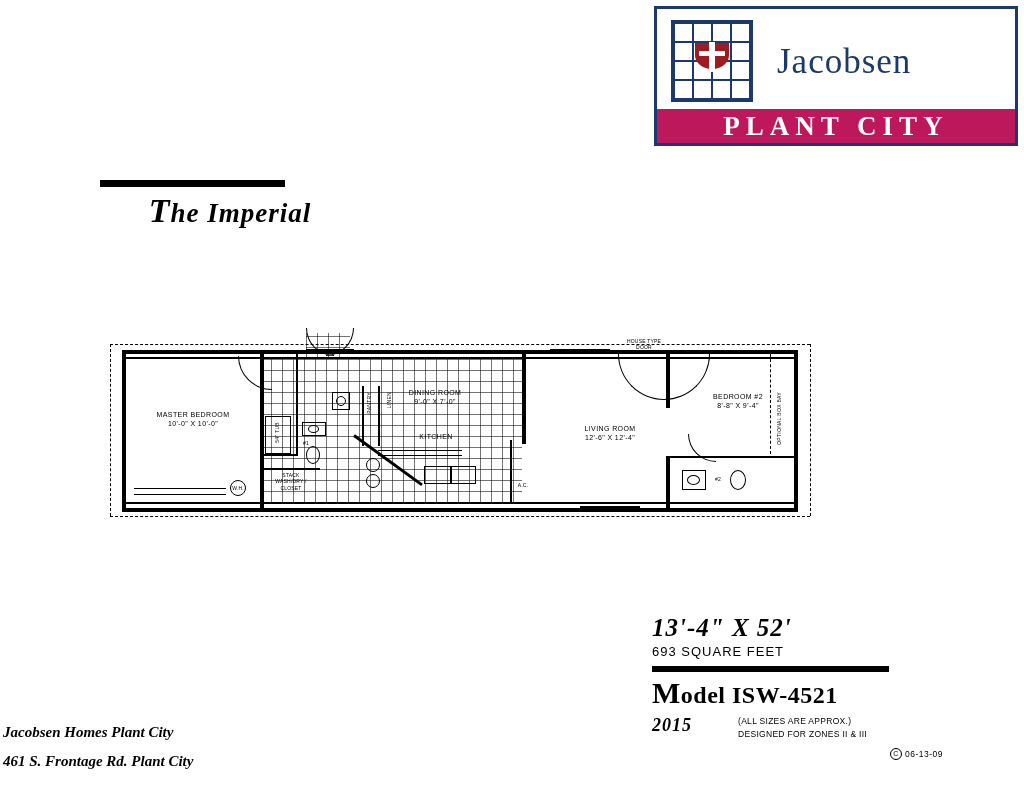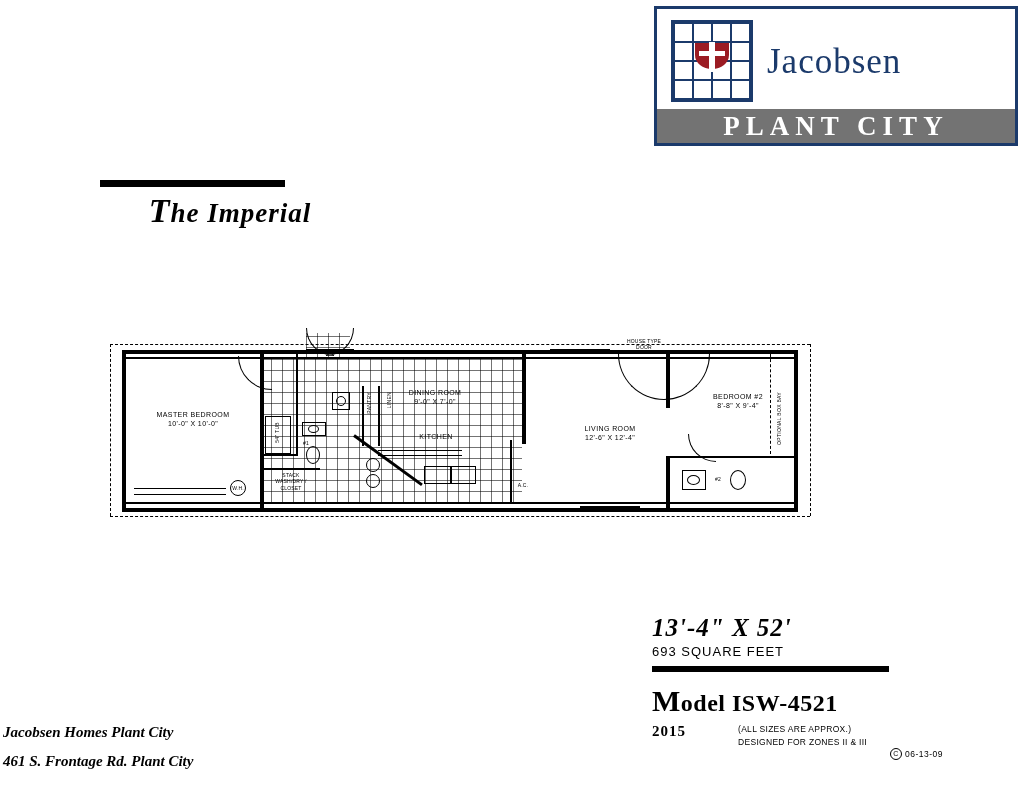--- a/index.html
+++ b/index.html
@@ -72,42 +72,42 @@
     width: 6px; height: 30px;
     background: #ffffff;
   }
   #logo-cross .hbar {
     position: absolute;
     left: 4px; top: 8px;
     width: 26px; height: 5px;
     background: #ffffff;
   }
   #logo-words {
-    margin-left: 14px;
+    margin-left: 24px;
     line-height: 1;
   }
   #logo-words .jacobsen {
     font-family: "Liberation Serif", serif;
     font-size: 35px;
     letter-spacing: 1px;
     color: #1b3a6b;
   }
   #logo-words .homes {
     font-family: "Liberation Serif", serif;
     font-size: 31px;
     letter-spacing: 3px;
     color: #1b3a6b;
     text-align: center;
     margin-top: 5px;
   }
   #logo-banner {
     position: absolute;
     left: 0; right: 0; bottom: 0;
     height: 34px;
-    background: #737373;
+    background: #be185d;
     color: #ffffff;
     font-family: "Liberation Serif", serif;
     font-size: 27px;
     font-weight: bold;
     letter-spacing: 6px;
     display: flex;
     align-items: center;
     justify-content: center;
   }
 
@@ -226,32 +226,33 @@
     width: 237px;
     height: 6px;
     background: #000;
     margin-top: 7px;
   }
   #spec-model {
     font-family: "Liberation Serif", serif;
     font-weight: bold;
     font-size: 24px;
     letter-spacing: .5px;
-    margin-top: 12px;
+    margin-top: 4px;
   }
   #spec-model .drop { font-size: 30px; }
   #spec-bottom {
     display: flex;
     align-items: flex-start;
     margin-top: 5px;
   }
   #spec-year {
     font-family: "Liberation Serif", serif;
     font-weight: bold;
-    font-size: 15px;
+    font-style: italic;
+    font-size: 18px;
     letter-spacing: 1px;
     width: 86px;
   }
   #spec-notes {
     font-size: 8.5px;
     line-height: 1.5;
     letter-spacing: .3px;
   }
   #spec-copy {
     position: absolute;

